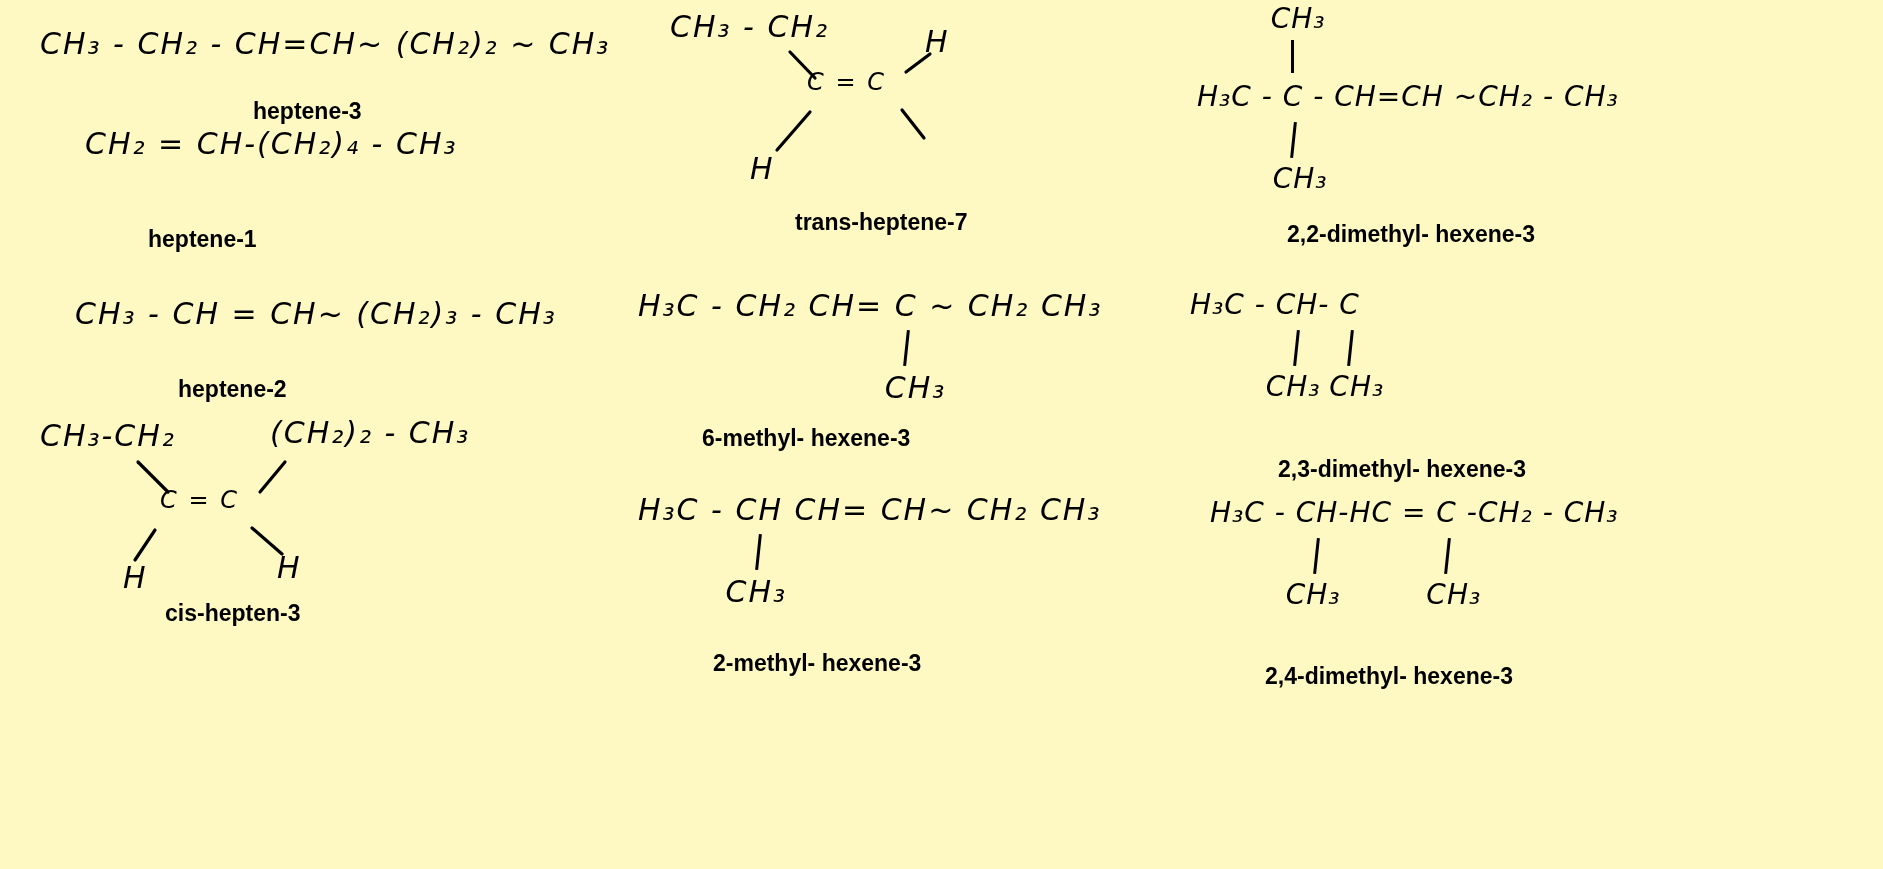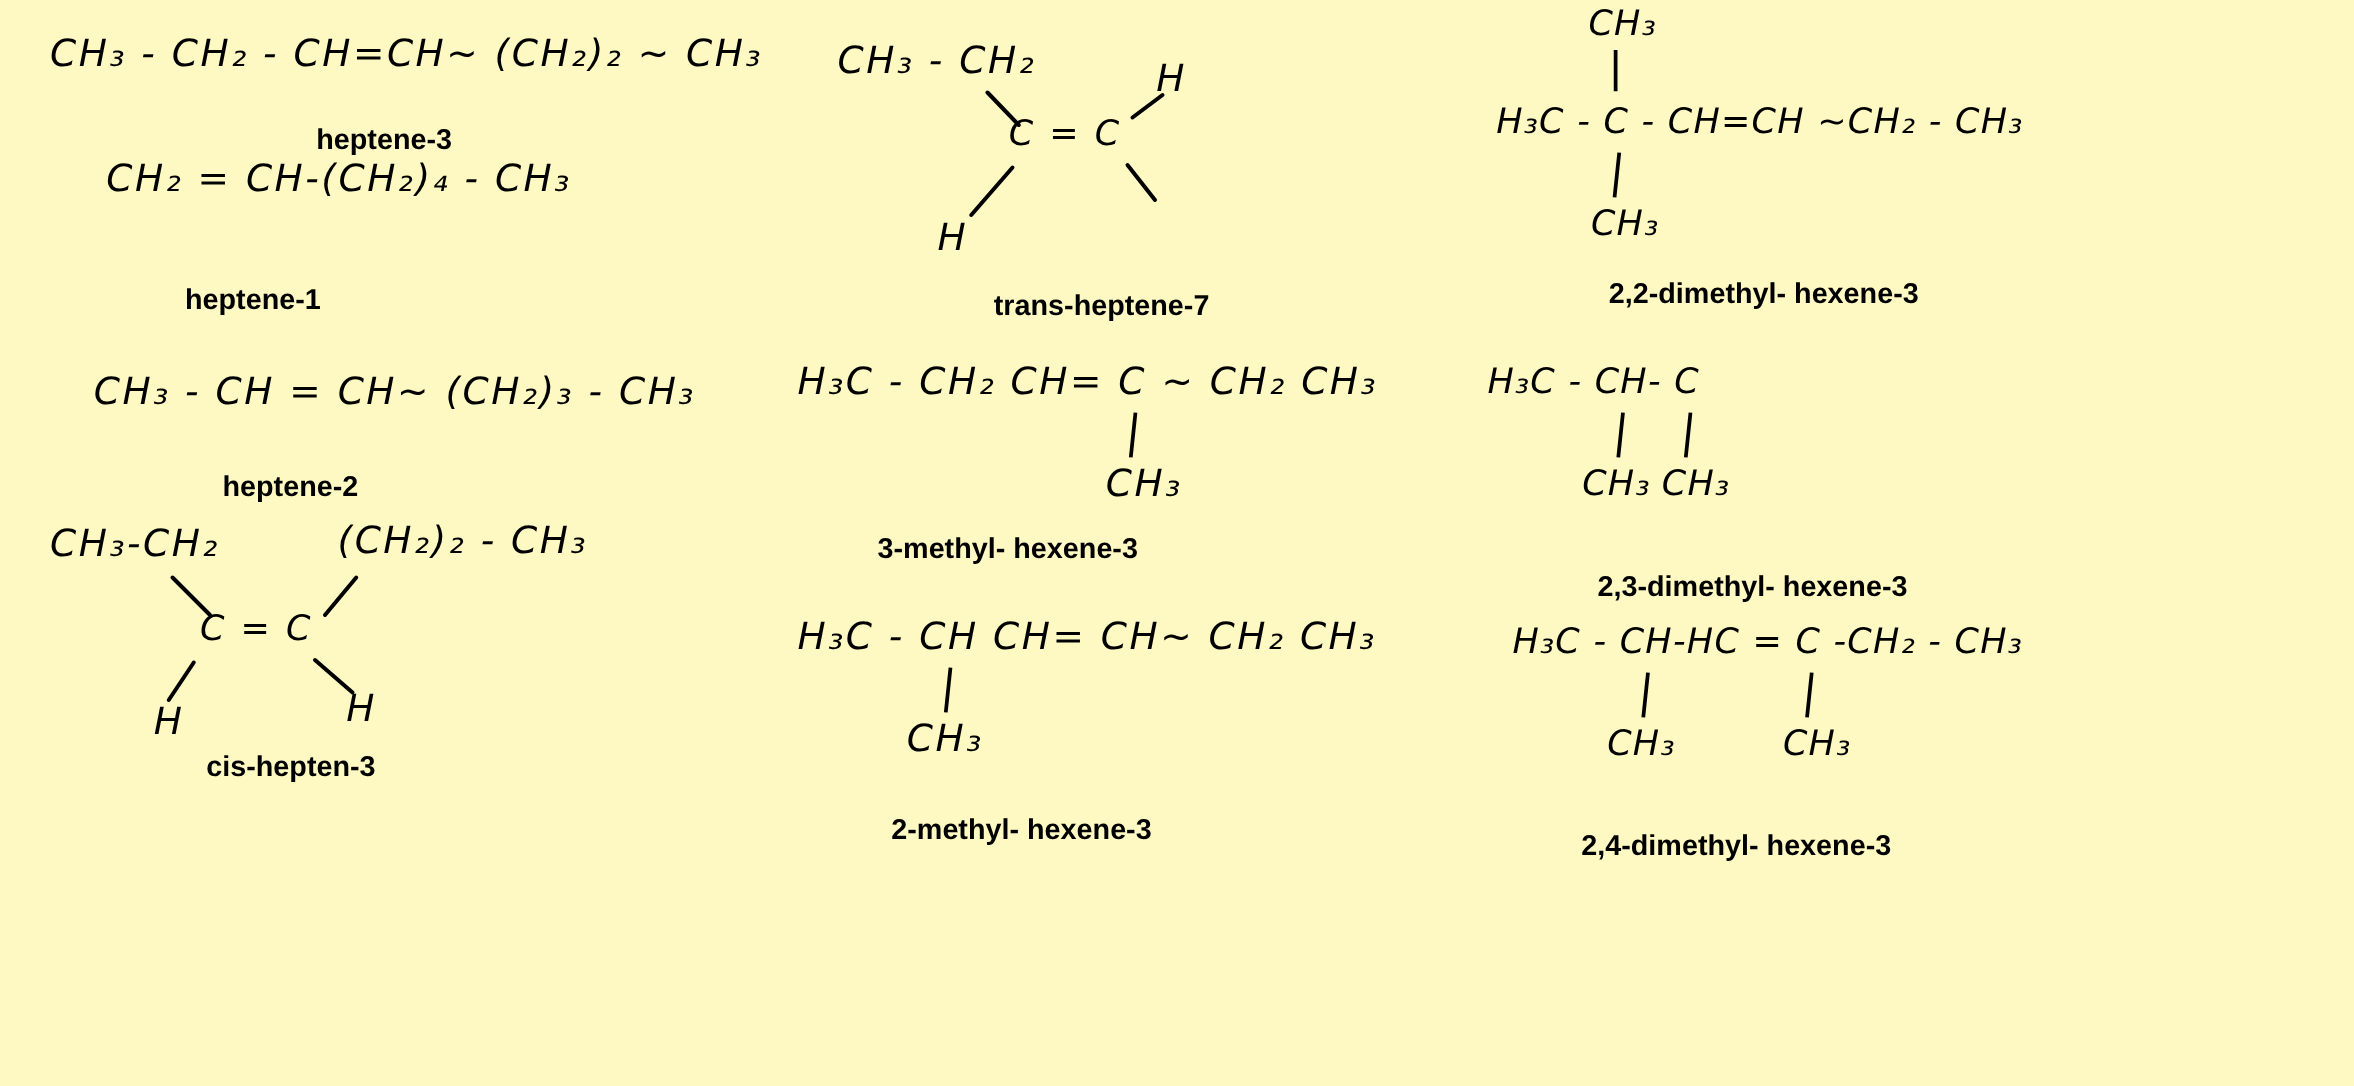--- a/index.html
+++ b/index.html
@@ -5,39 +5,39 @@
   html,body{margin:0;padding:0;background:#ffffff;}
   #canvas{position:relative;width:1883px;height:869px;background:#fef9c3;overflow:hidden;
           font-family:"DejaVu Sans",sans-serif;color:#000;}
   .structure{position:absolute;}
   .fm{font-family:"DejaVu Sans",sans-serif;font-style:italic;font-weight:500;
       font-size:30px;letter-spacing:2px;white-space:nowrap;color:#000;}
   .fm-sm{font-size:28px;letter-spacing:1px;}
   .label{position:absolute;font-family:"Liberation Sans",sans-serif;font-weight:bold;
          font-size:23px;letter-spacing:0px;white-space:nowrap;color:#000;}
   .part{position:absolute;white-space:nowrap;}
-  .cc{font-size:28px;}
+  .cc{font-size:24px;}
   .chain{position:relative;white-space:nowrap;}
   .atom{position:relative;display:inline-block;}
   .bond-below{position:absolute;left:45%;top:42px;width:3px;height:36px;background:#000;
               transform:rotate(6deg);}
   .sub-below{position:absolute;top:82px;left:-10px;font-style:italic;white-space:nowrap;}
   .bond-above{position:absolute;left:40%;top:-40px;width:3px;height:33px;background:#000;}
   .sub-above{position:absolute;top:-78px;left:-12px;font-style:italic;white-space:nowrap;}
   .bonds{position:absolute;left:0;top:0;pointer-events:none;}
   .bonds line{stroke:#000;stroke-width:3.2;stroke-linecap:round;}
   
   .g1{left:40px;top:26px;}   .g1 .label{left:213px;top:72px;}
   .g2{left:85px;top:126px;}  .g2 .label{left:63px;top:100px;}
   .g3{left:75px;top:296px;text-align:center;}  .g3 .label{left:103px;top:80px;}
   .g4{left:40px;top:414px;width:500px;height:230px;}
     .g4 .p-tl{left:0;top:4px;}   .g4 .p-tr{left:230px;top:1px;}
     .g4 .p-cc{left:120px;top:72px;} .g4 .p-bl{left:83px;top:146px;} .g4 .p-br{left:237px;top:136px;}
     .g4 .label{left:125px;top:186px;}
-  .g5{left:662px;top:22px;width:580px;height:240px;}
+  .g5{left:662px;top:0;width:580px;height:240px;}
     .g5 .p-tl{left:8px;top:9px;}  .g5 .p-tr{left:263px;top:24px;}
     .g5 .p-cc{left:145px;top:68px;} .g5 .p-bl{left:88px;top:151px;} .g5 .p-br{left:251px;top:138px;}
     .g5 .label{left:133px;top:209px;}
   .g6{left:638px;top:288px;}  .g6 .label{left:64px;top:137px;}
   .g7{left:638px;top:492px;}  .g7 .label{left:75px;top:158px;}
   .g8{left:1197px;top:8px;}   .g8 .chain{margin-top:72px;} .g8 .label{left:90px;top:213px;}
   .g9{left:1190px;top:288px;} .g9 .label{left:88px;top:168px;}
   .g10{left:1210px;top:496px;}.g10 .label{left:55px;top:167px;}
 </style>
 </head>
@@ -86,21 +86,21 @@
     <div class="part fm p-tr">H</div>
     <div class="part fm cc p-cc">C = C</div>
     <div class="part fm p-bl">H</div>
     <div class="label">trans-heptene-7</div>
   </div>
 
   <div class="structure g6">
     <div class="chain fm">
       <span>H₃C - CH₂ CH= </span><span class="atom"><span>C</span><span class="bond-below"></span><span class="sub-below">CH₃</span></span><span> ~ CH₂ CH₃</span>
     </div>
-    <div class="label">3-methyl- hexene-3</div>
+    <div class="label">6-methyl- hexene-3</div>
   </div>
 
   <div class="structure g7">
     <div class="chain fm">
       <span>H₃C - </span><span class="atom"><span>CH</span><span class="bond-below"></span><span class="sub-below">CH₃</span></span><span> CH= CH~ CH₂ CH₃</span>
     </div>
     <div class="label">2-methyl- hexene-3</div>
   </div>
 
   <div class="structure g8">

